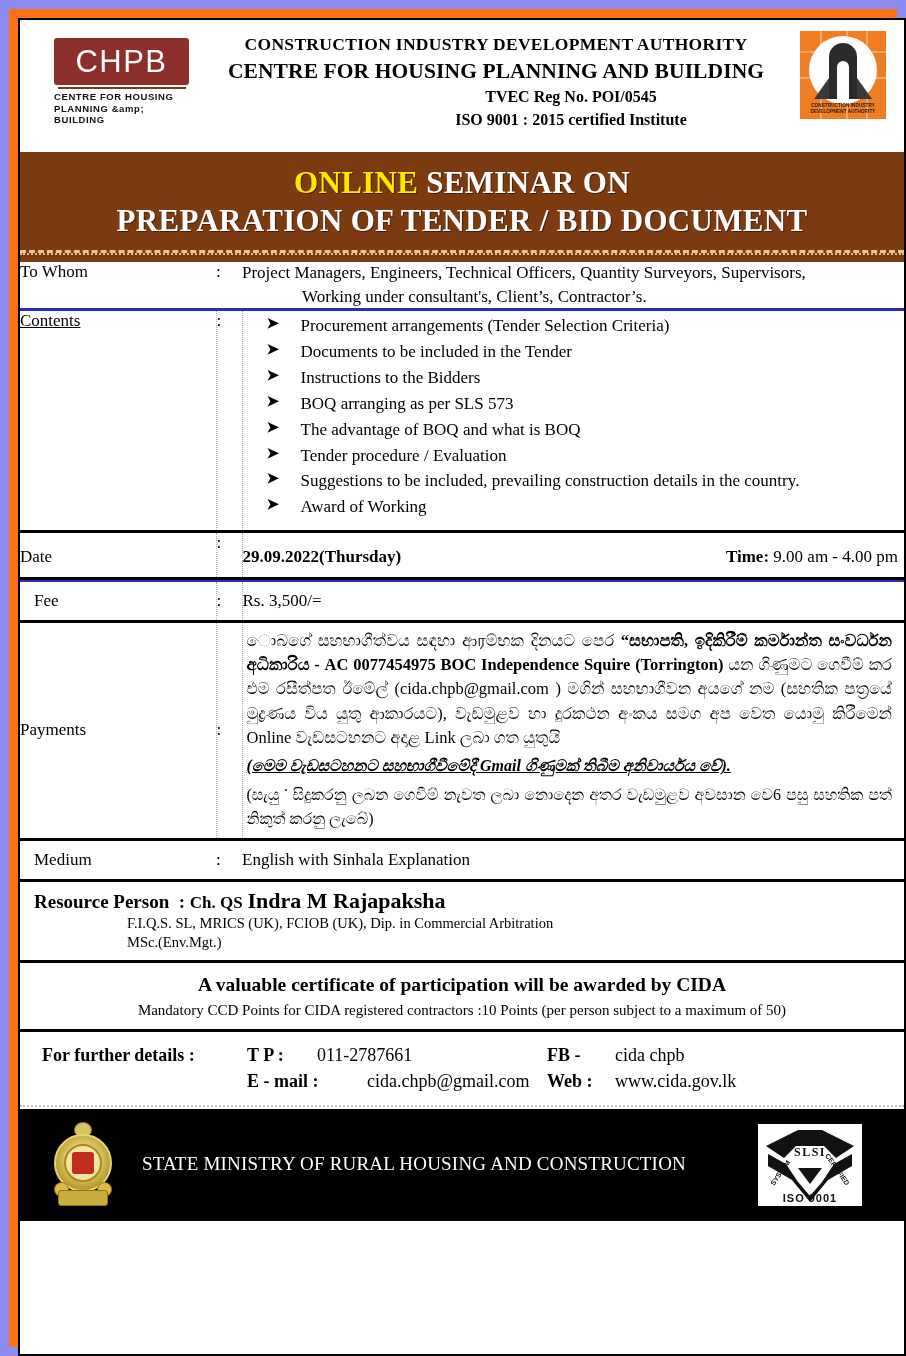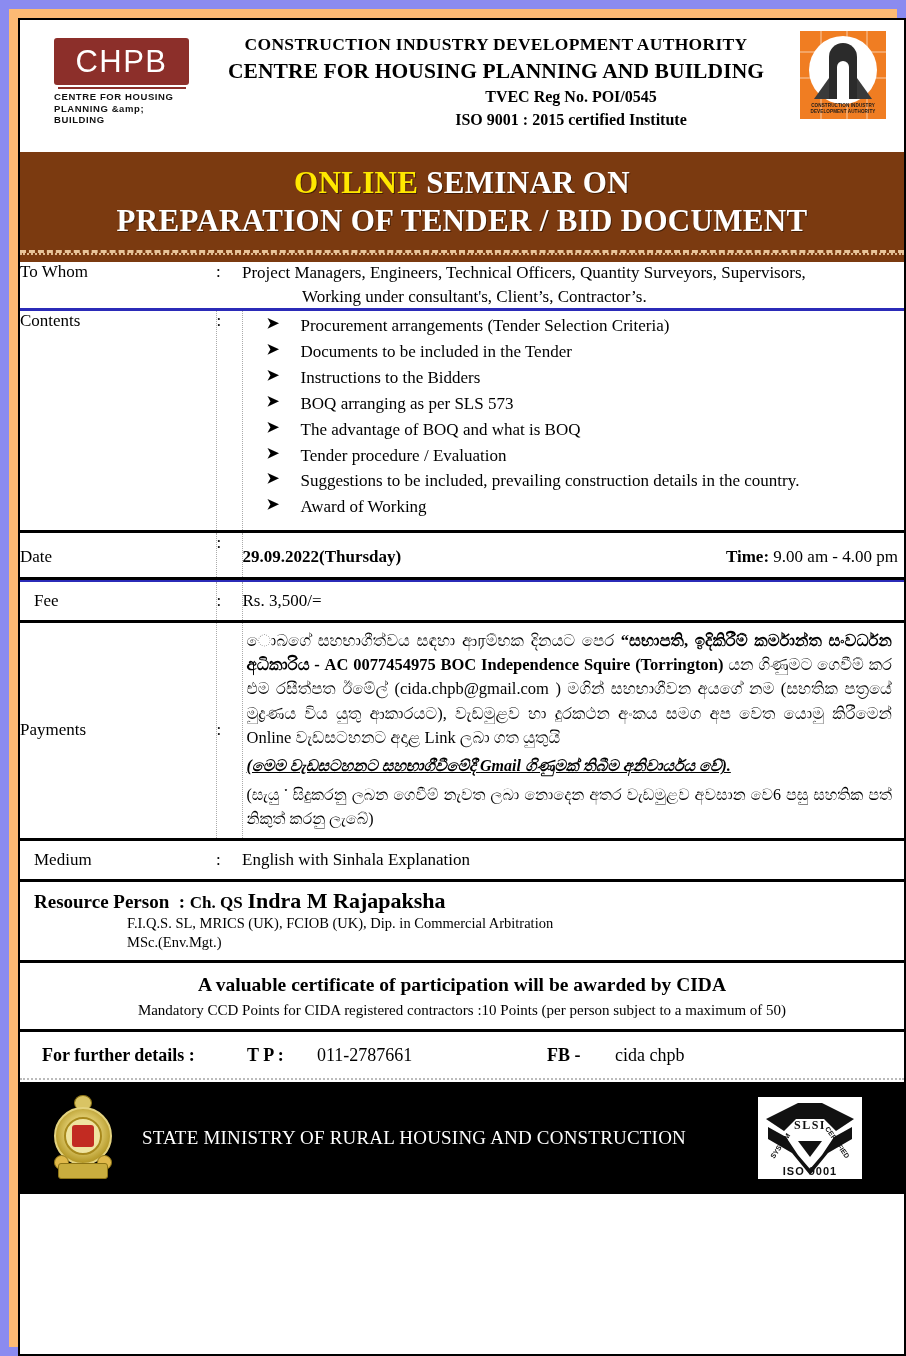--- a/index.html
+++ b/index.html
@@ -6,21 +6,21 @@
   body{
     width:906px;height:1356px;
     background:#8b8bf0;
     font-family:"Liberation Serif","DejaVu Serif",serif;
     overflow:hidden;
   }
   .page-border{
     position:absolute;left:0;top:0;width:906px;height:1356px;
     box-sizing:border-box;
     border:9px solid #8b8bf0;
-    background:#fdba74;
+    background:#f97316;
   }
   .sheet{
     position:absolute;left:9px;top:9px;
     width:888px;height:1338px;
     box-sizing:border-box;
     background:#ffffff;
     border:2px solid #000;
   }
 
   
@@ -317,21 +317,21 @@
         <div class="towhom-l2">Working under consultant's, Client’s, Contractor’s.</div>
       </td>
     </tr>
   </tbody>
       </table>
   <div class="sep-blue"></div>
 
   <table class="tbl">
     <tbody>
           <tr>
-      <td class="lbl" style="border-right:1px dotted #aaa;">Contents</td>
+      <td class="lbl" style="border-right:1px dotted #aaa;text-decoration:underline;">Contents</td>
       <td class="colon" style="border-right:1px dotted #aaa;">:</td>
       <td class="val">
         <ul class="contents-list" id="contents-list">
                 <li><span class="arw">➤</span><span>Procurement arrangements (Tender Selection Criteria)</span></li>
                 <li><span class="arw">➤</span><span>Documents to be included in the Tender</span></li>
                 <li><span class="arw">➤</span><span>Instructions to the Bidders</span></li>
                 <li><span class="arw">➤</span><span>BOQ arranging as per SLS 573</span></li>
                 <li><span class="arw">➤</span><span>The advantage of BOQ and what is BOQ</span></li>
                 <li><span class="arw">➤</span><span>Tender procedure / Evaluation</span></li>
                 <li><span class="arw">➤</span><span>Suggestions to be included, prevailing construction details in the country.</span></li>
@@ -411,20 +411,27 @@
   <div class="sep-black"></div>
 
   <div class="contact">
     <div class="c-line">
       <span class="c-a">For further details :</span>
       <span class="c-b">T P :</span>
       <span class="c-c">011-2787661</span>
       <span class="c-d">FB -</span>
       <span class="c-e">cida chpb</span>
     </div>
+    <div class="c-line">
+      <span class="c-indent"></span>
+      <span class="c-b" style="width:120px;">E - mail  :</span>
+      <span class="c-c" style="width:180px;">cida.chpb@gmail.com</span>
+      <span class="c-d">Web :</span>
+      <span class="c-e">www.cida.gov.lk</span>
+    </div>
   </div>
   <div style="height:2px;border-top:2px dotted #bbb;"></div>
 
   <div class="footer">
     <div class="emblem">
       <div class="em-top"></div>
       <div class="em-ring"></div>
       <div class="em-inner"></div>
       <div class="em-lion"></div>
       <div class="em-ball-l"></div>

